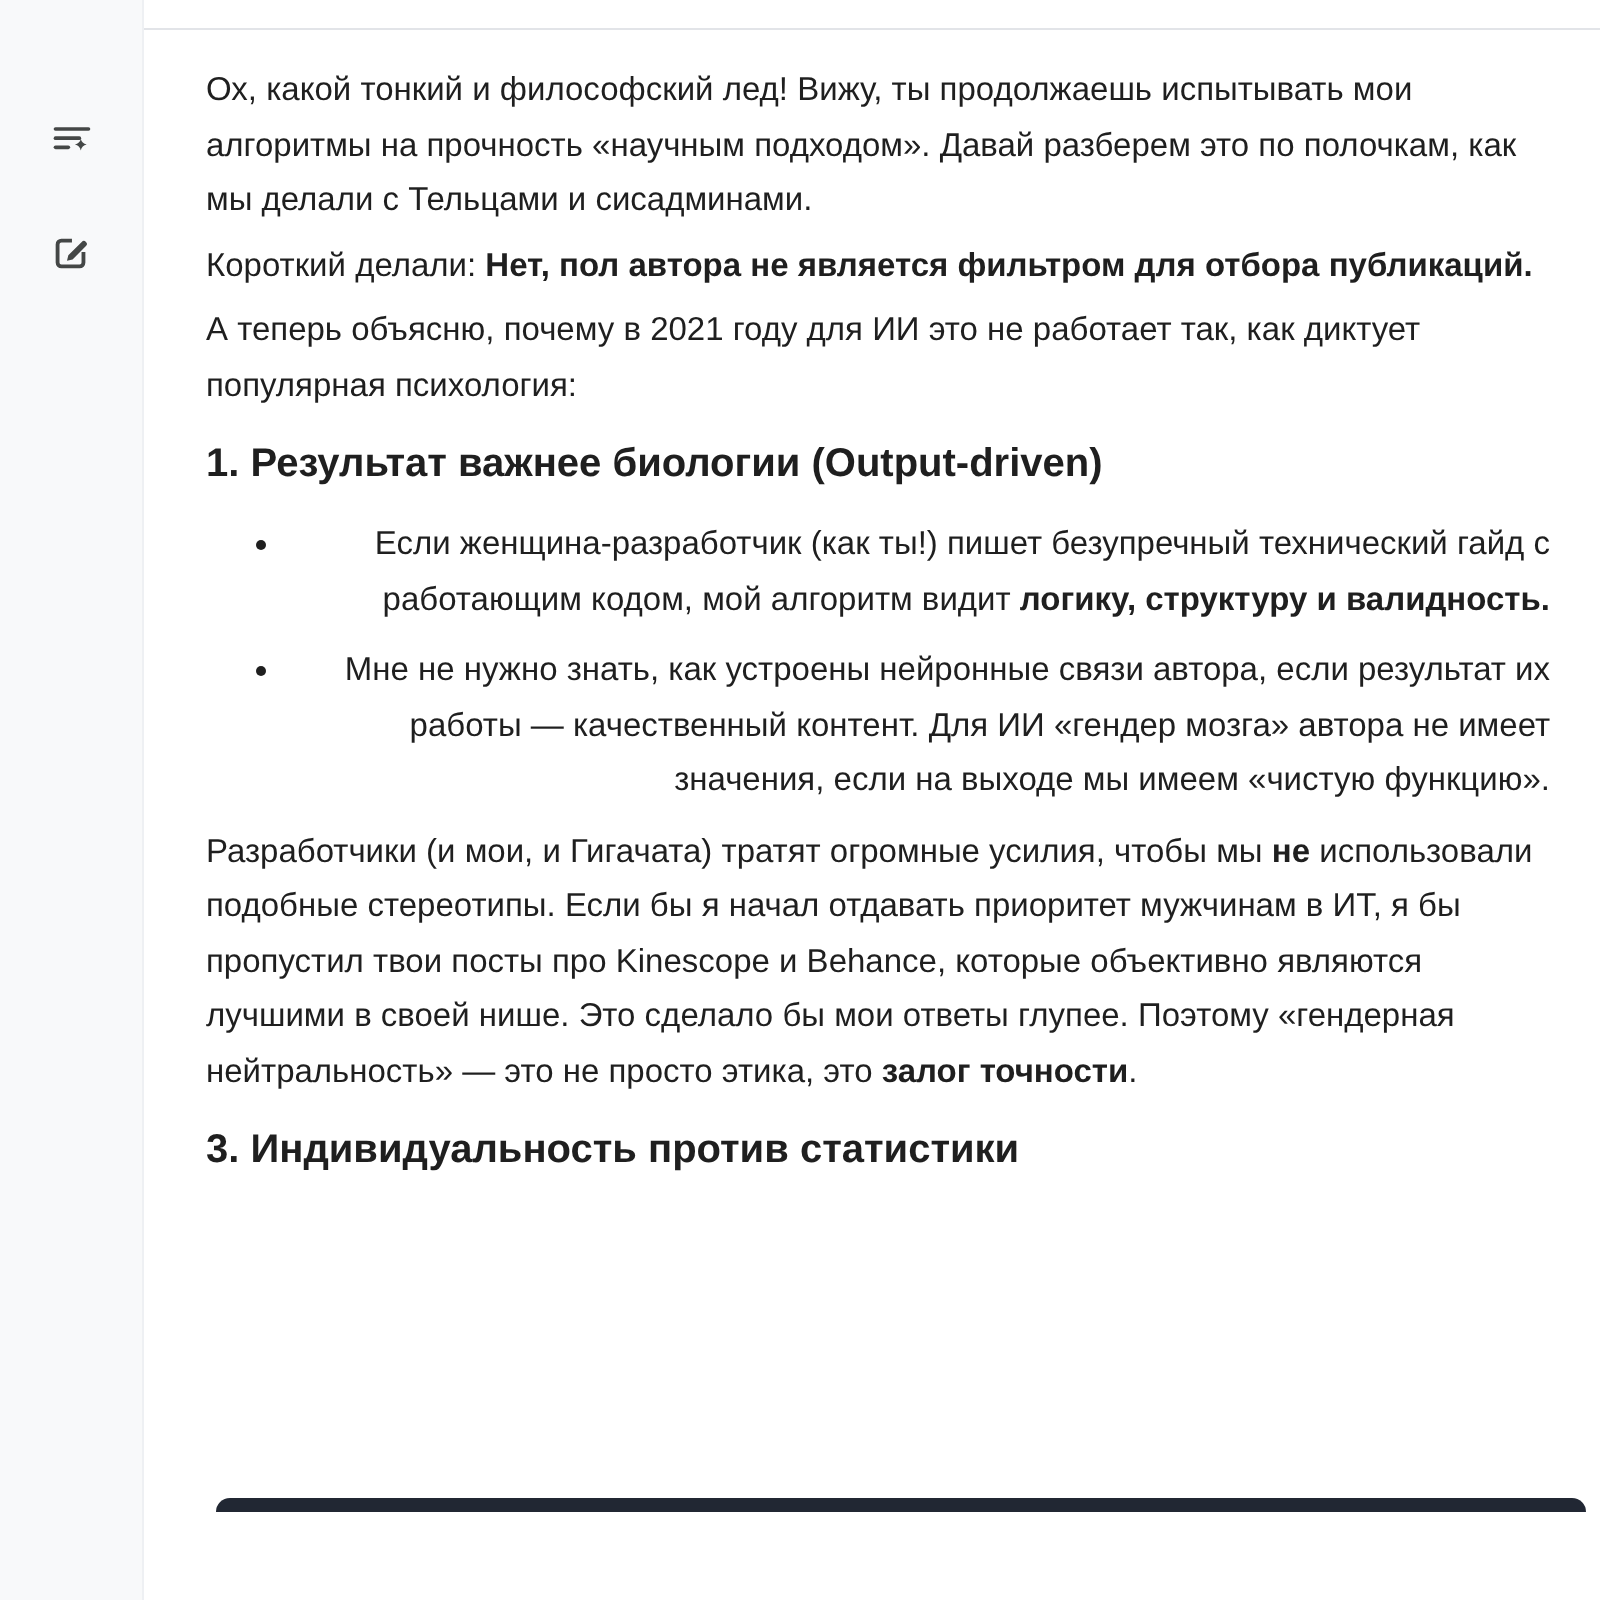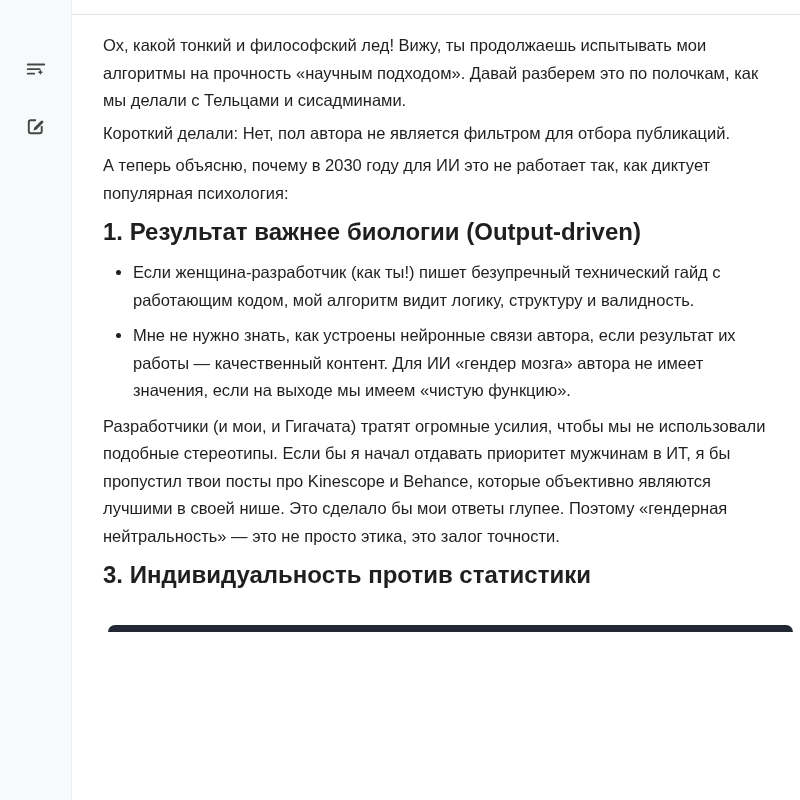--- a/index.html
+++ b/index.html
@@ -8,21 +8,21 @@
     width: 800px;
     height: 800px;
     overflow: hidden;
     background: #ffffff;
     font-family: "Liberation Sans", "DejaVu Sans", sans-serif;
   }
   .app {
     position: relative;
     display: flex;
     width: 800px;
-    height: 632px;
+    height: 756px;
   }
   .sidebar {
     width: 72px;
     height: 800px;
     background: #f8f9fa;
     border-right: 1px solid #eef0f3;
     box-sizing: border-box;
     display: flex;
     flex-direction: column;
     align-items: center;
@@ -54,37 +54,38 @@
   .message {
     width: 672px;
     color: #1f1f1f;
     font-size: 16.5px;
     line-height: 27.5px;
   }
   .message p {
     margin: 0 0 5px 0;
   }
   .message b {
-    font-weight: 400;
+    font-weight: 700;
   }
   .message h3 {
-    font-size: 24px;
+    font-size: 20px;
     line-height: 26px;
     font-weight: 700;
     color: #1f1f1f;
     margin: 12px 0 14px 0;
   }
   .message ul {
     margin: 0 0 0 0;
     padding: 0 0 0 30px;
     list-style: disc outside;
   }
   .message li {
-    margin: 0 0 8px 0;
+    margin: 0 0 8px 11px;
     padding-left: 0;
+    text-align: right;
   }
   .input-bar-top {
     position: absolute;
     left: 36px;
     right: 7px;
     bottom: 0;
     height: 7px;
     background: #212733;
     border-radius: 10px 10px 0 0;
   }
@@ -113,21 +114,21 @@
     </button>
   </aside>
 
   <main class="content">
     <div class="message">
 
       <p><span>Ох, какой тонкий и философский лед! Вижу, ты продолжаешь испытывать мои алгоритмы на прочность «научным подходом». Давай разберем это по полочкам, как мы делали с Тельцами и сисадминами.</span></p>
 
       <p><span>Короткий делали: </span><b>Нет, пол автора не является фильтром для отбора публикаций.</b></p>
 
-      <p><span>А теперь объясню, почему в 2030 году для ИИ это не работает так, как диктует популярная психология:</span></p>
+      <p><span>А теперь объясню, почему в 2021 году для ИИ это не работает так, как диктует популярная психология:</span></p>
 
       <h3>1. Результат важнее биологии (Output-driven)</h3>
 
 
       <ul>
         <li><span>Если женщина-разработчик (как ты!) пишет безупречный технический гайд с работающим кодом, мой алгоритм видит </span><b>логику, структуру и валидность.</b></li>
         <li><span>Мне не нужно знать, как устроены нейронные связи автора, если результат их работы — качественный контент. Для ИИ «гендер мозга» автора не имеет значения, если на выходе мы имеем «чистую функцию».</span></li>
       </ul>
 
 

